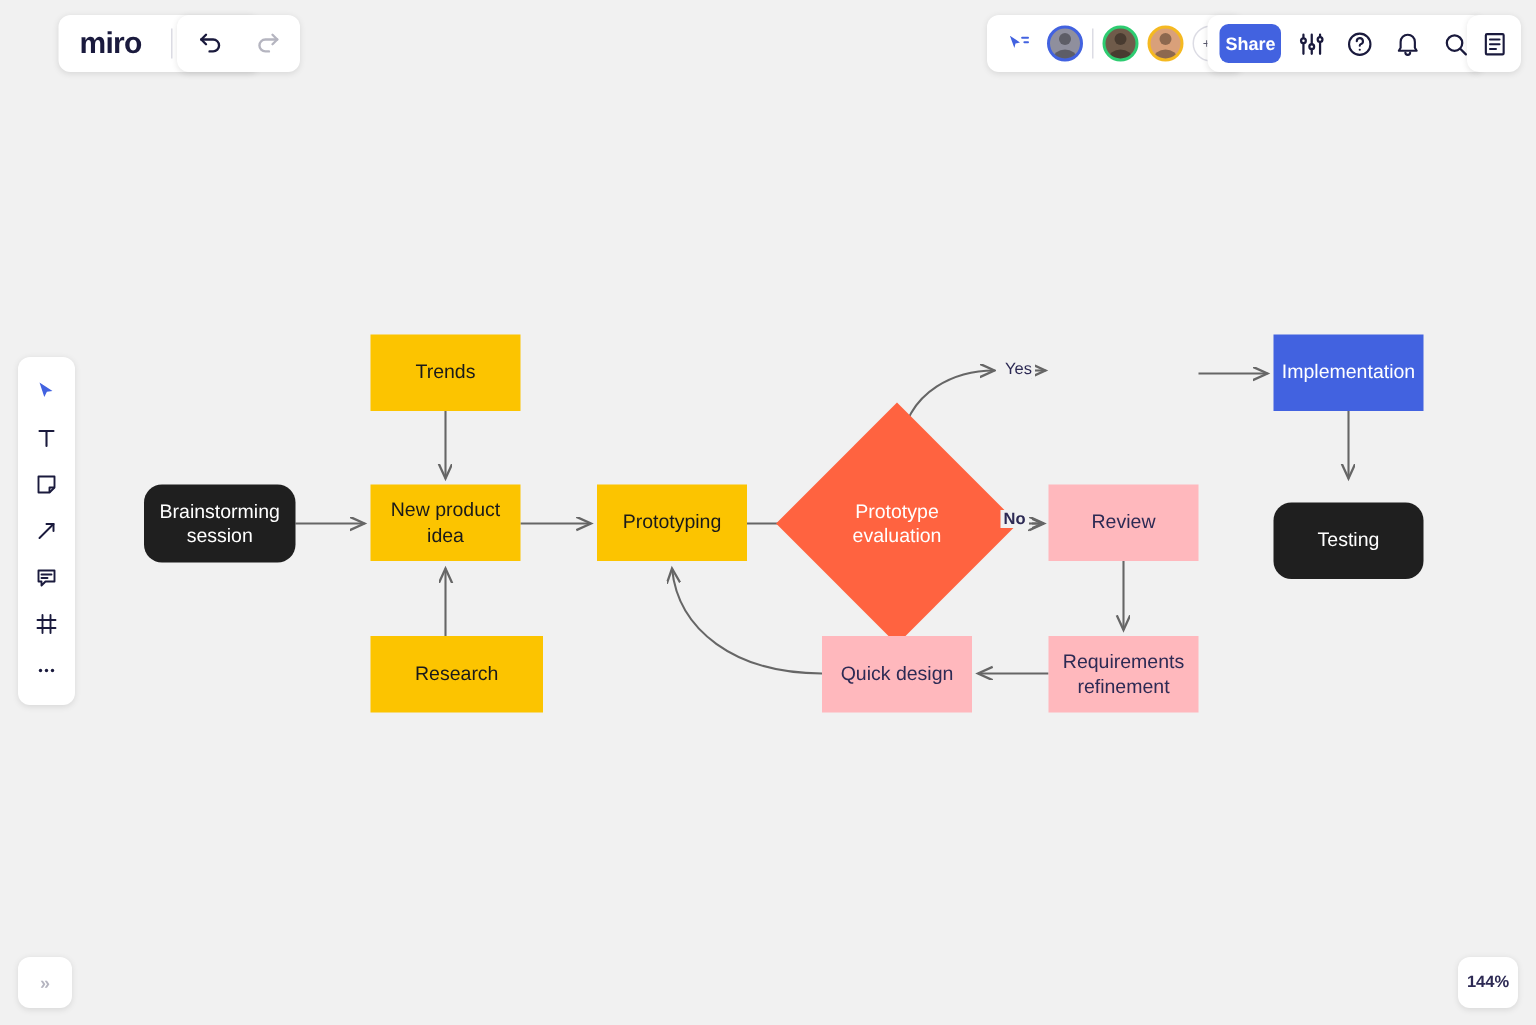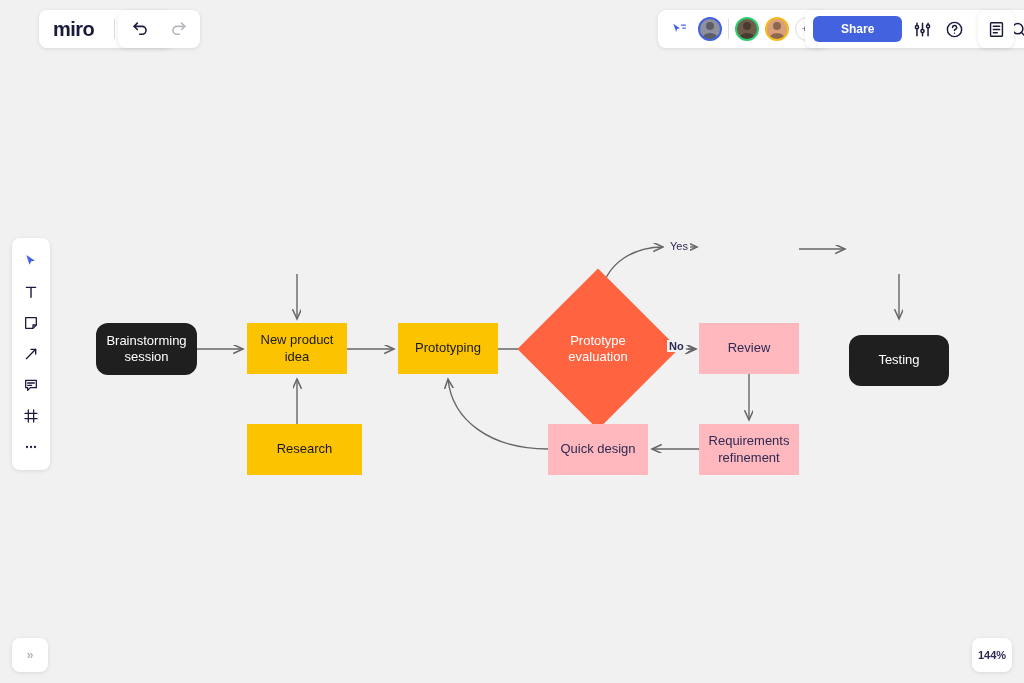--- a/index.html
+++ b/index.html
@@ -178,21 +178,21 @@
     padding: 0 8px;
     gap: 8px;
   }
   #share-button {
     background: #4262e0;
     color: #fff;
     font-size: 12px;
     font-weight: bold;
     border: none;
     border-radius: 6px;
-    padding: 6px 28px;
+    padding: 6px 4px;
     cursor: pointer;
     font-family: "Liberation Sans", sans-serif;
   }
 
   #notes-bar {
     left: 978px; top: 10px;
     width: 36px; height: 38px;
     justify-content: center;
   }
 
@@ -283,40 +283,46 @@
         <line x1="688" y1="247" x2="697" y2="247"></line>
         <line x1="686" y1="349" x2="696" y2="349"></line>
       </g>
     </svg>
 
     <div class="node rounded-dark" style="left:96px; top:323px; width:101px; height:52px;">
       <span>Brainstorming
 session</span>
     </div>
 
+    <div class="node rect-yellow" style="left:247px; top:223px; width:100px; height:51px;">
+      <span>Trends</span>
+    </div>
 
     <div class="node rect-yellow" style="left:247px; top:323px; width:100px; height:51px;">
       <span>New product idea</span>
     </div>
 
     <div class="node rect-yellow" style="left:247px; top:424px; width:115px; height:51px;">
       <span>Research</span>
     </div>
 
     <div class="node rect-yellow" style="left:398px; top:323px; width:100px; height:51px;">
       <span>Prototyping</span>
     </div>
 
     <div class="node diamond" style="left:541px; top:292px; width:114px; height:114px;">
       <div class="diamond-shape"></div>
       <span class="diamond-label">Prototype
 evaluation</span>
     </div>
 
 
+    <div class="node rect-blue" style="left:849px; top:223px; width:100px; height:51px;">
+      <span>Implementation</span>
+    </div>
 
     <div class="node rect-pink" style="left:699px; top:323px; width:100px; height:51px;">
       <span>Review</span>
     </div>
 
     <div class="node rounded-dark" style="left:849px; top:323px; width:100px; height:51px;margin-top:12px;">
       <span>Testing</span>
     </div>
 
     <div class="node rect-pink" style="left:548px; top:424px; width:100px; height:51px;">

